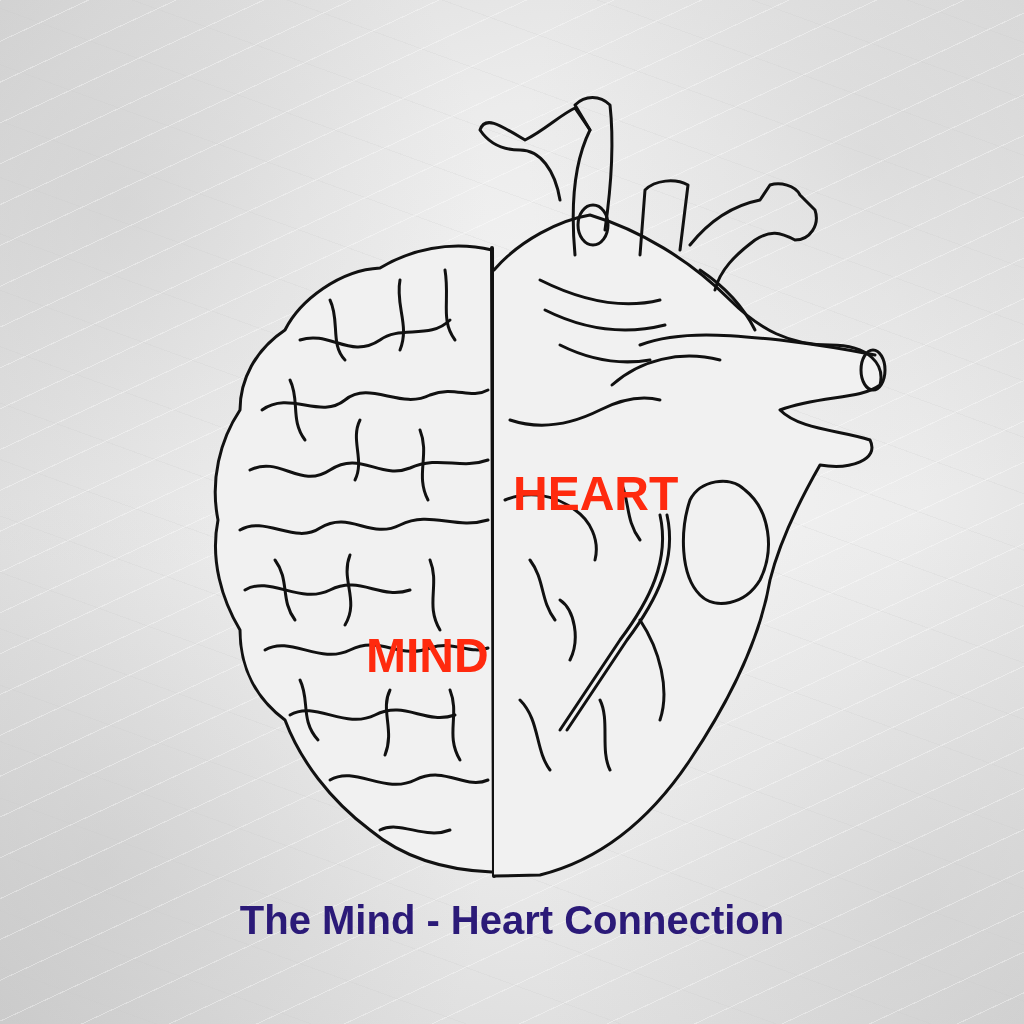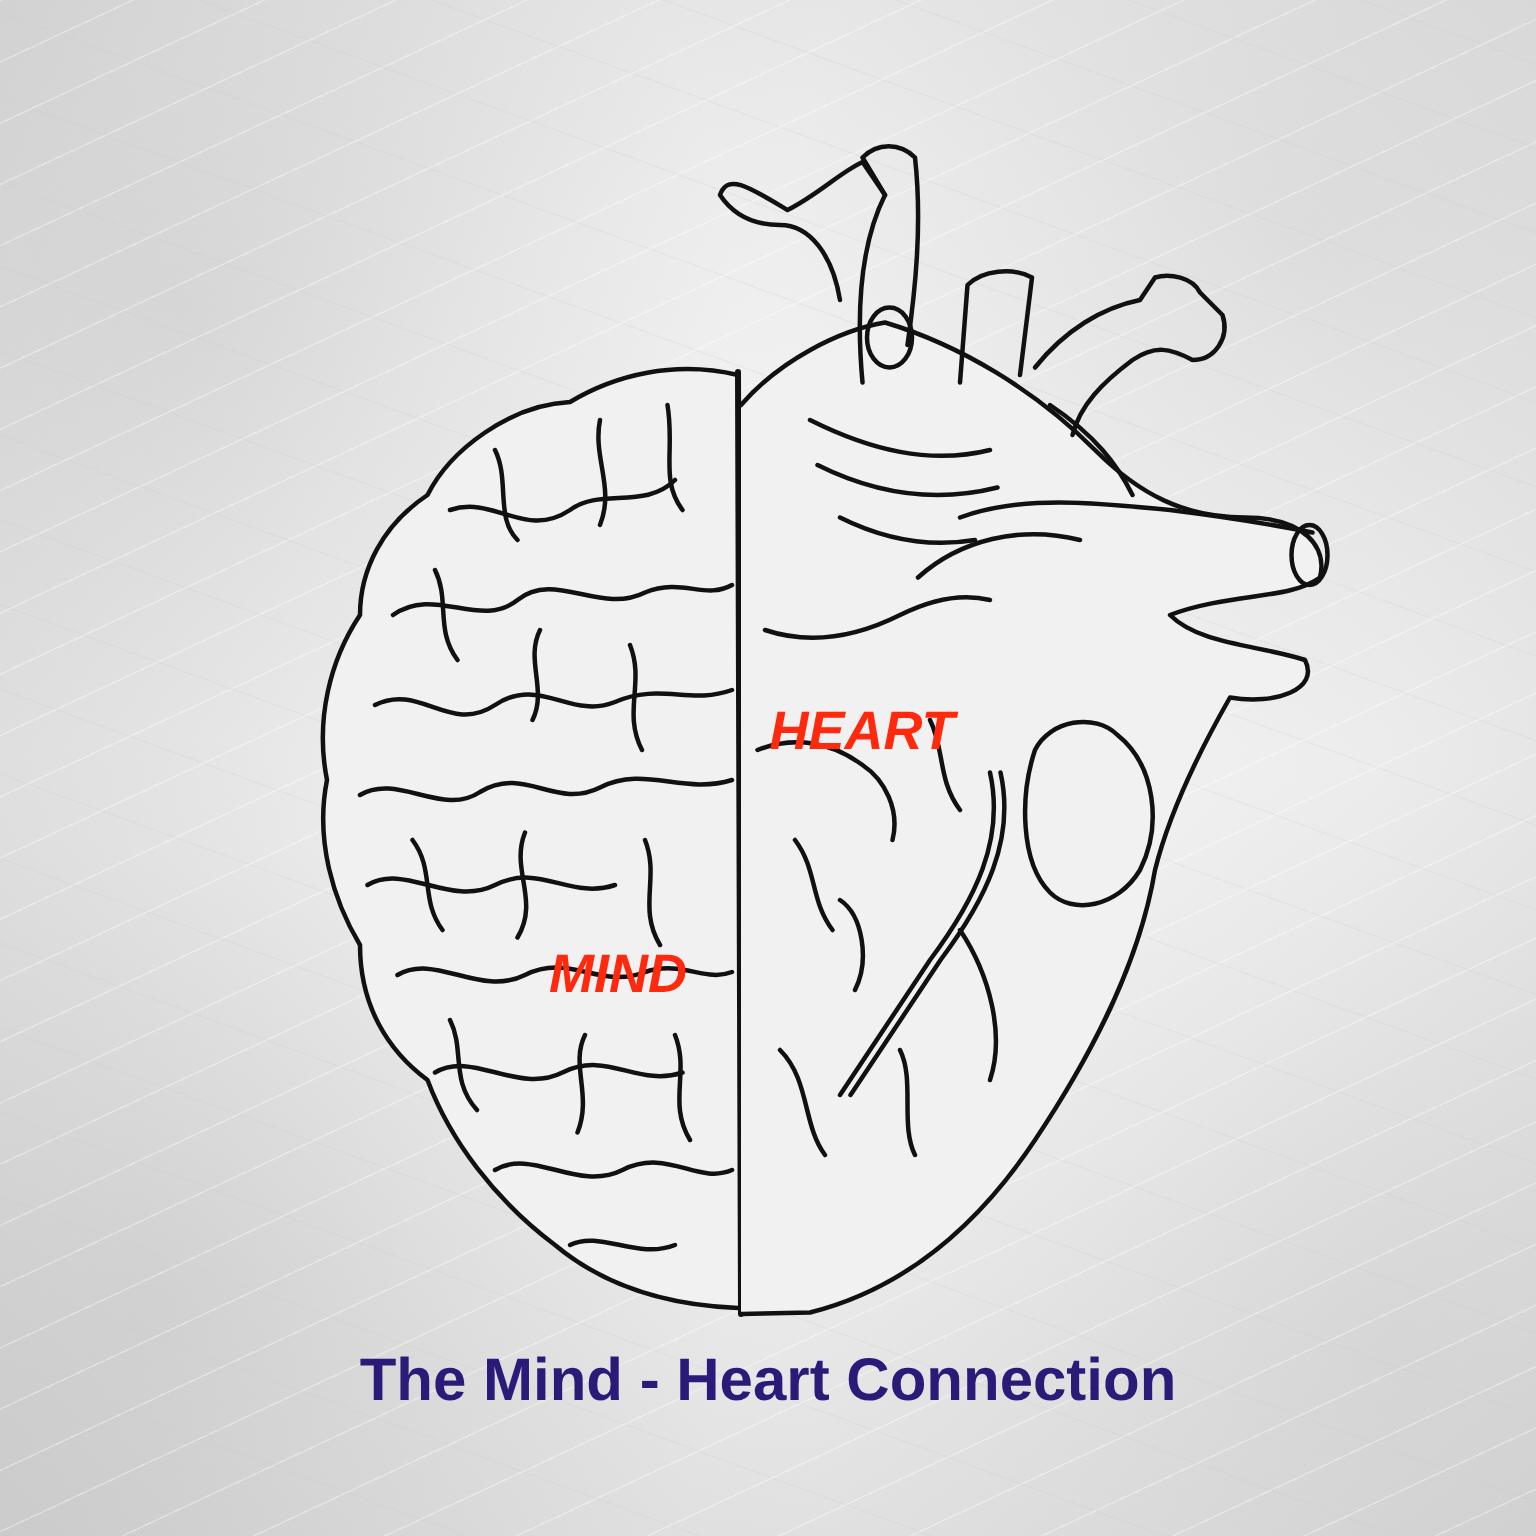--- a/index.html
+++ b/index.html
@@ -8,21 +8,21 @@
     background: radial-gradient(ellipse at 55% 45%, #f6f6f6 0%, #ececec 45%, #dcdcdc 80%, #cfcfcf 100%); }
   .texture { position:absolute; inset:0;
     background:
       repeating-linear-gradient(155deg, rgba(255,255,255,0.35) 0 1px, transparent 1px 37px),
       repeating-linear-gradient(20deg, rgba(200,200,200,0.18) 0 1px, transparent 1px 53px),
       radial-gradient(circle at 12% 20%, rgba(190,190,190,0.35), transparent 30%),
       radial-gradient(circle at 85% 15%, rgba(195,195,195,0.3), transparent 28%),
       radial-gradient(circle at 10% 85%, rgba(185,185,185,0.35), transparent 30%),
       radial-gradient(circle at 90% 88%, rgba(190,190,190,0.3), transparent 30%); }
   svg.art { position:absolute; left:0; top:0; }
-  .label { position:absolute; font-weight:bold; color:#ff2a0e; font-size:36px; letter-spacing:0px;font-style:italic; }
+  .label { position:absolute; font-weight:bold; color:#ff2a0e; font-size:48px; letter-spacing:0px; }
   .title { position:absolute; left:0; width:1024px; top:898px; text-align:center; font-weight:bold;
     font-size:40px; color:#2b1a78; }
 </style>
 </head>
 <body>
 
 <div class="texture"></div>
 
 <svg class="art" width="1024" height="1024" viewBox="0 0 1024 1024" fill="none" stroke="#111" stroke-linecap="round" stroke-linejoin="round">
 

